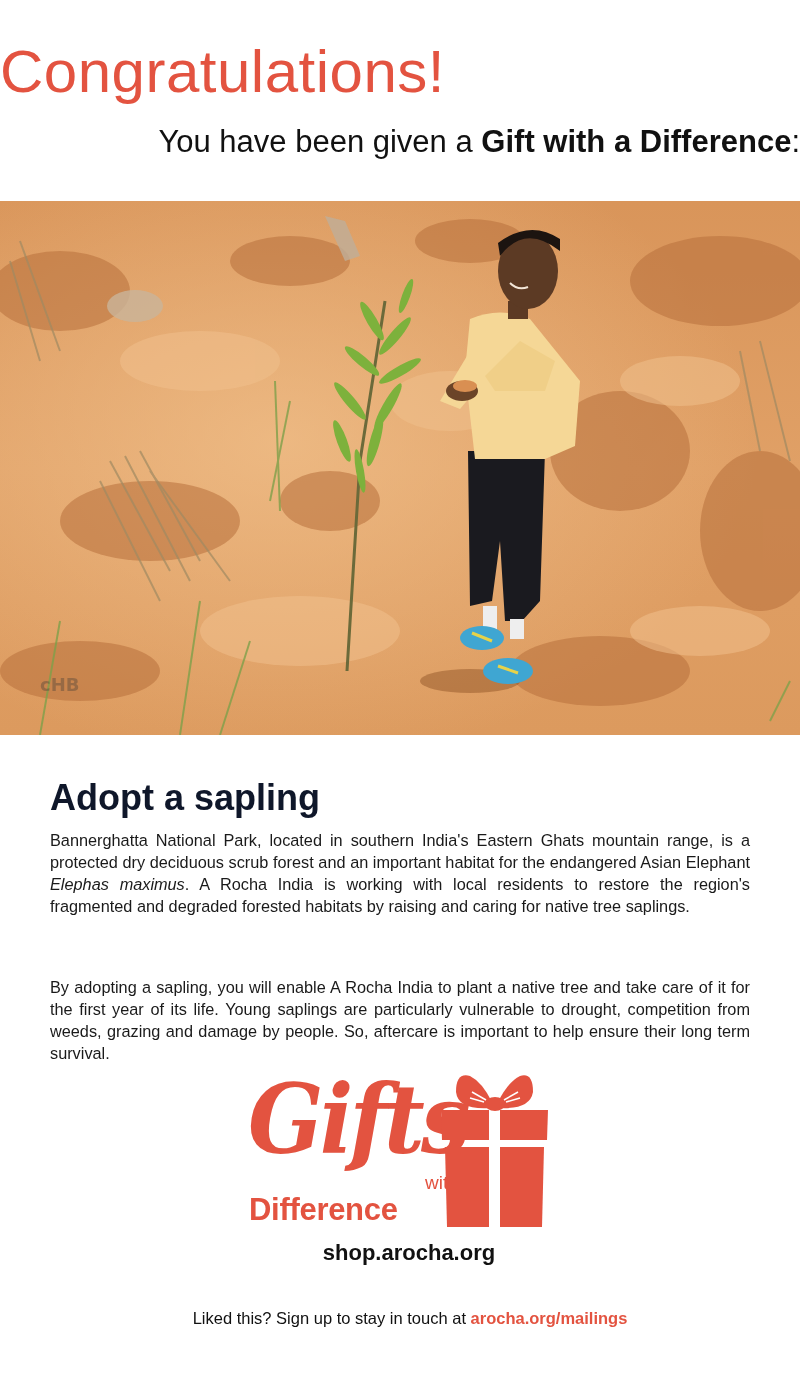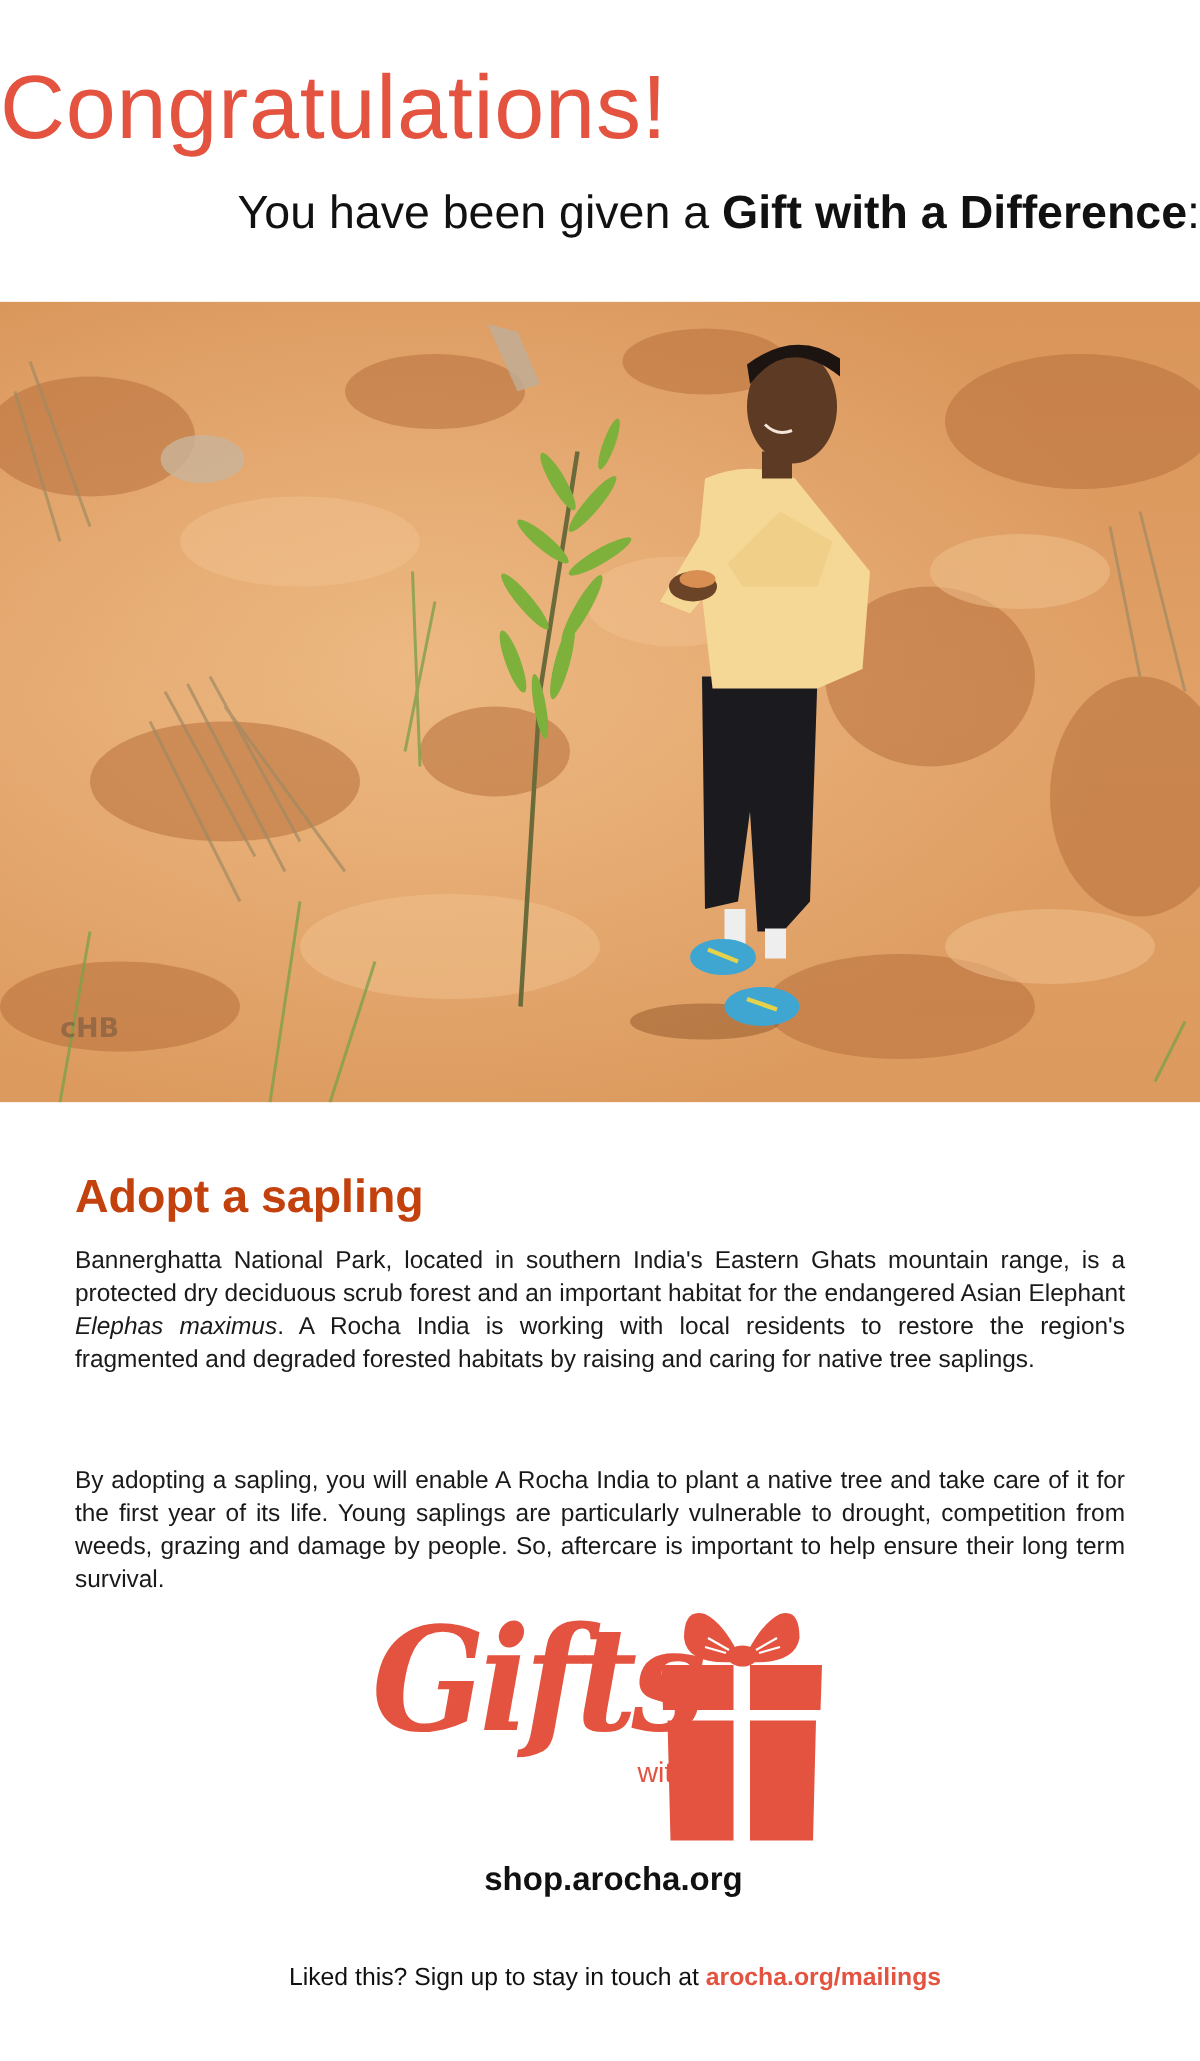--- a/index.html
+++ b/index.html
@@ -15,21 +15,21 @@
     position: absolute; top: 122px; left: 0; width: 800px; text-align: right;
     font-family: "Liberation Sans", sans-serif; font-size: 31px; line-height: 40px; color: #111;
   }
   .subline b { font-weight: 700; }
 
   .photo { position: absolute; top: 201px; left: 0; width: 800px; height: 534px; overflow: hidden; }
   .photo svg { display: block; }
 
   .section-title {
     position: absolute; top: 778px; left: 50px;
-    font-family: "Liberation Sans", sans-serif; font-size: 31px; line-height: 40px; color: #c2410c;
+    font-family: "Liberation Sans", sans-serif; font-size: 36px; line-height: 40px; color: #0f172a;
   }
   .para {
     position: absolute; left: 50px; width: 700px;
     font-family: "Liberation Sans", sans-serif; font-size: 16.3px; line-height: 22px;
     color: #1a1a1a; text-align: justify;
   }
   .para1 { top: 829px; }
   .para2 { top: 976px; }
   .para i { font-style: italic; margin-top: 15px; }
 
@@ -177,20 +177,21 @@
 
 <h2 class="section-title">Adopt a sapling</h2>
 
 <p class="para para1"><span>Bannerghatta National Park, located in southern India's Eastern Ghats mountain range, is a protected dry deciduous scrub forest and an important habitat for the endangered Asian Elephant </span><i>Elephas maximus</i><span>. A Rocha India is working with local residents to restore the region's fragmented and degraded forested habitats by raising and caring for native tree saplings.</span></p>
 
 <p class="para para2">By adopting a sapling, you will enable A Rocha India to plant a native tree and take care of it for the first year of its life. Young saplings are particularly vulnerable to drought, competition from weeds, grazing and damage by people. So, aftercare is important to help ensure their long term survival.</p>
 
 <div class="logo">
   <div class="script">Gifts</div>
   <div class="with">with a</div>
+  <div class="diff">Difference</div>
   <svg class="gift" width="115" height="160" viewBox="0 0 115 160" xmlns="http://www.w3.org/2000/svg">
     <g fill="#e35340">
 
       <path d="M52 38 Q20 40 18 22 Q18 2 32 6 Q44 12 54 32 Z"></path>
       <path d="M60 38 Q92 40 95 22 Q95 2 82 6 Q70 12 60 32 Z"></path>
       <ellipse cx="57" cy="34" rx="10" ry="7"></ellipse>
 
       <path d="M3 40 L51 40 L51 70 L4 70 Z"></path>
       <path d="M62 40 L110 40 L109 70 L62 70 Z"></path>
 

